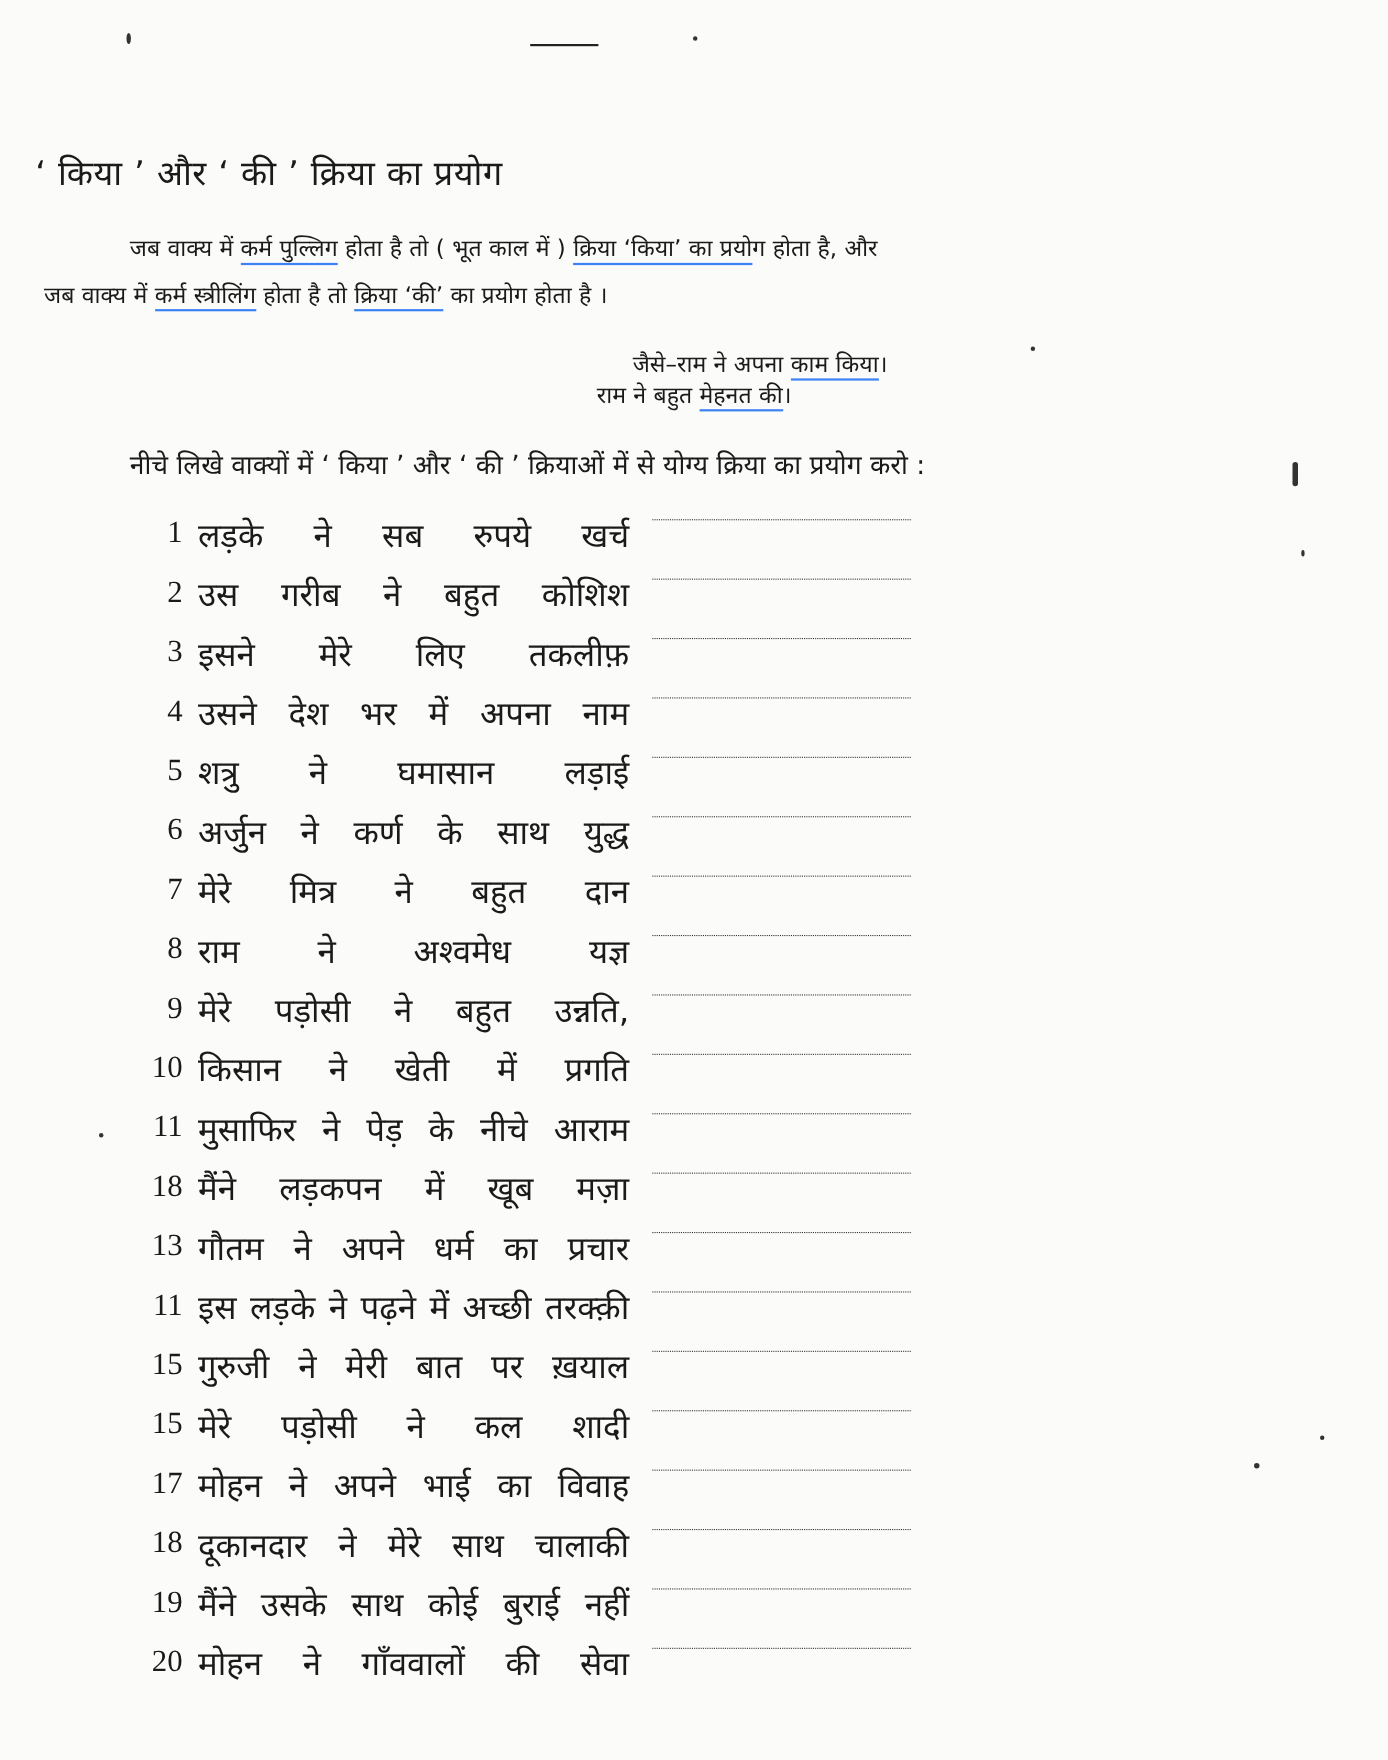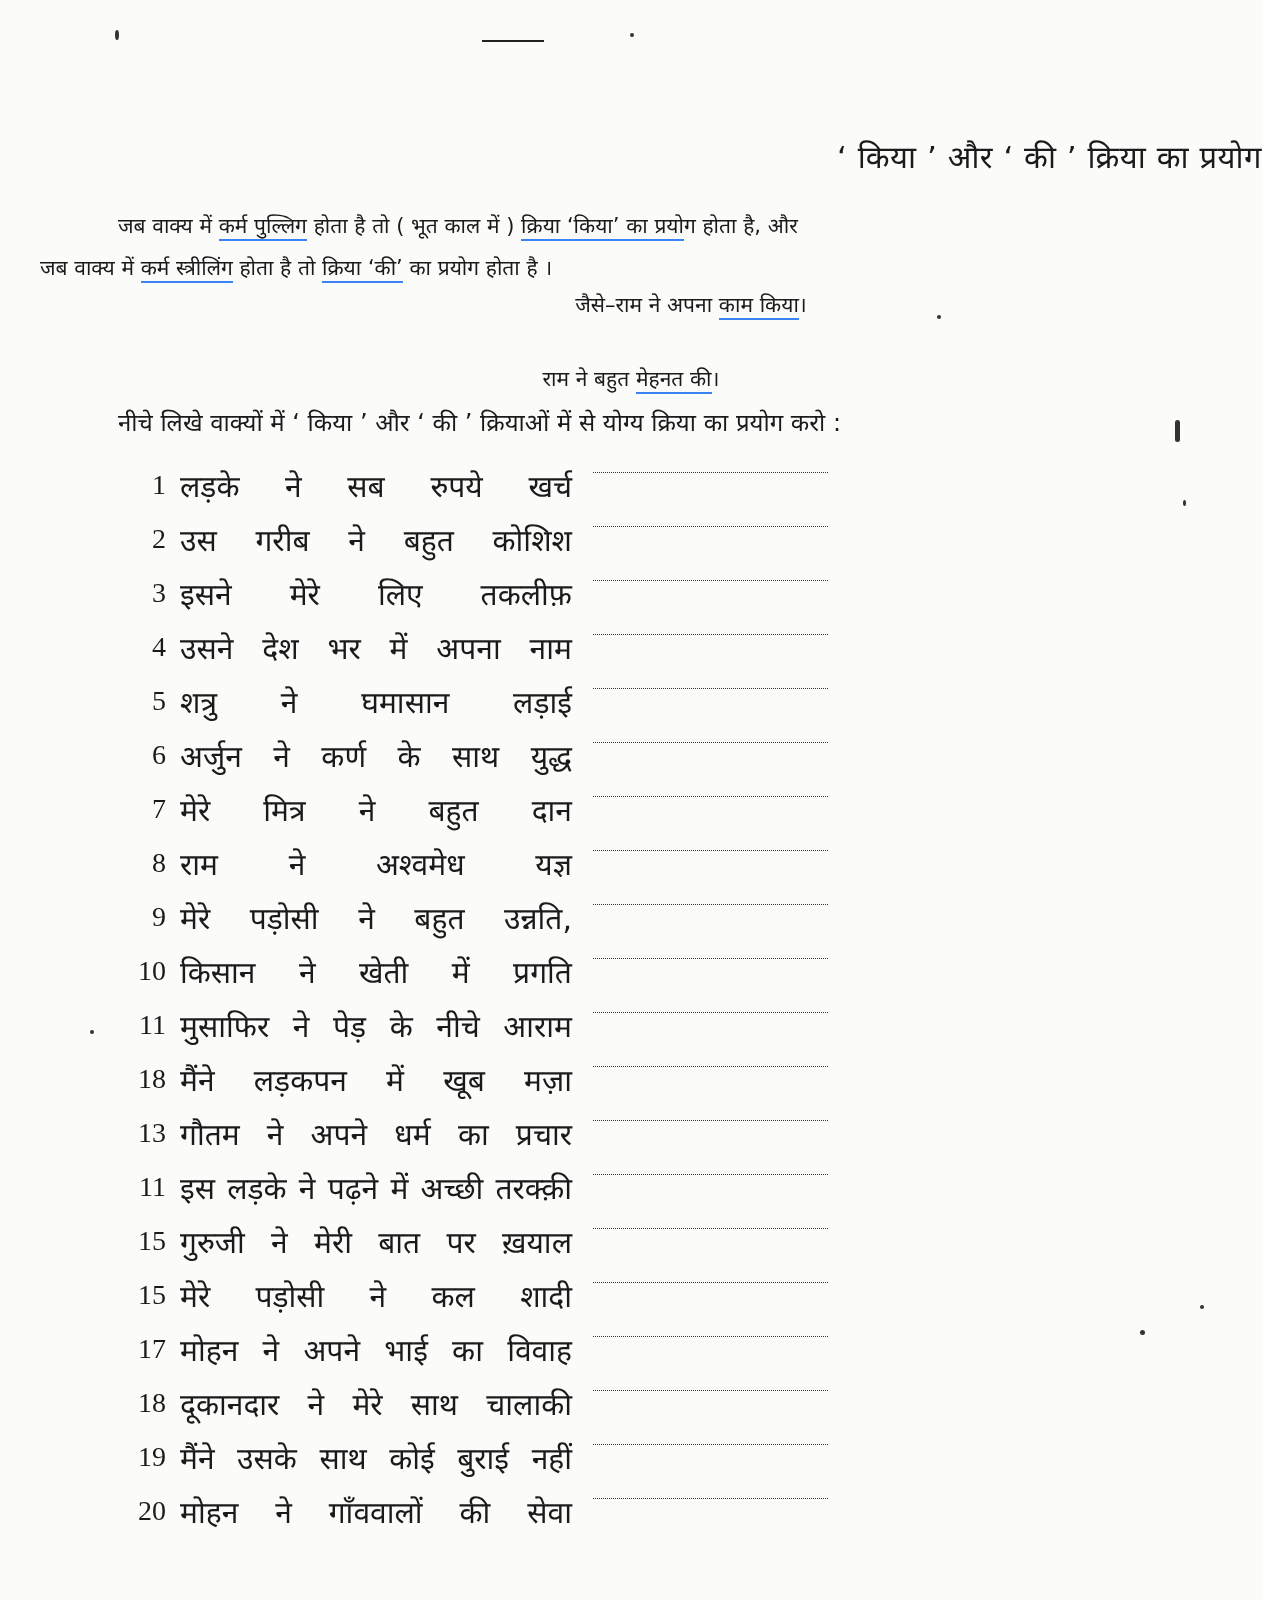--- a/index.html
+++ b/index.html
@@ -8,36 +8,36 @@
     background: #fbfbf9;
     position: relative;
     overflow: hidden;
     font-family: "DejaVu Sans", sans-serif;
     color: #1a1a1a;
   }
   .speck { position: absolute; background: #333; border-radius: 50%; }
   .topdash { position: absolute; left: 482px; top: 40px; width: 62px; height: 2px; background: #222; }
   .title {
     position: absolute; top: 135px; left: 0; width: 1262px;
-    text-align: right; font-size: 31px; letter-spacing: 0.5px;
-    padding-left: 52px; box-sizing: border-box;
+    text-align: left; font-size: 31px; letter-spacing: 0.5px;
+    padding-left: 32px; box-sizing: border-box;
   }
   .intro {
     position: absolute; left: 40px; top: 205px; width: 1060px;
     font-size: 21px; line-height: 42px;
   }
   .intro .l1 { padding-left: 78px; white-space: nowrap; }
   .intro .l2 { white-space: nowrap; }
   .ul { border-bottom: 2px solid #3b82f6; padding-bottom: 1px; }
   .example {
     position: absolute; left: 0; width: 1262px; text-align: center;
     font-size: 21px;
   }
-  .ex1 { top: 290px; padding-left: 120px; box-sizing: border-box; }
-  .ex2 { top: 364px; box-sizing: border-box; }
+  .ex1 { top: 316px; padding-left: 120px; box-sizing: border-box; }
+  .ex2 { top: 344px; box-sizing: border-box; }
   .instruction {
     position: absolute; left: 118px; top: 405px;
     font-size: 24px; white-space: nowrap;
   }
   .list { position: absolute; left: 118px; top: 458px; width: 740px; }
   .row {
     height: 54px; display: flex; align-items: center; position: relative;
   }
   .num {
     width: 62px; text-align: right; padding-right: 14px; box-sizing: border-box;

